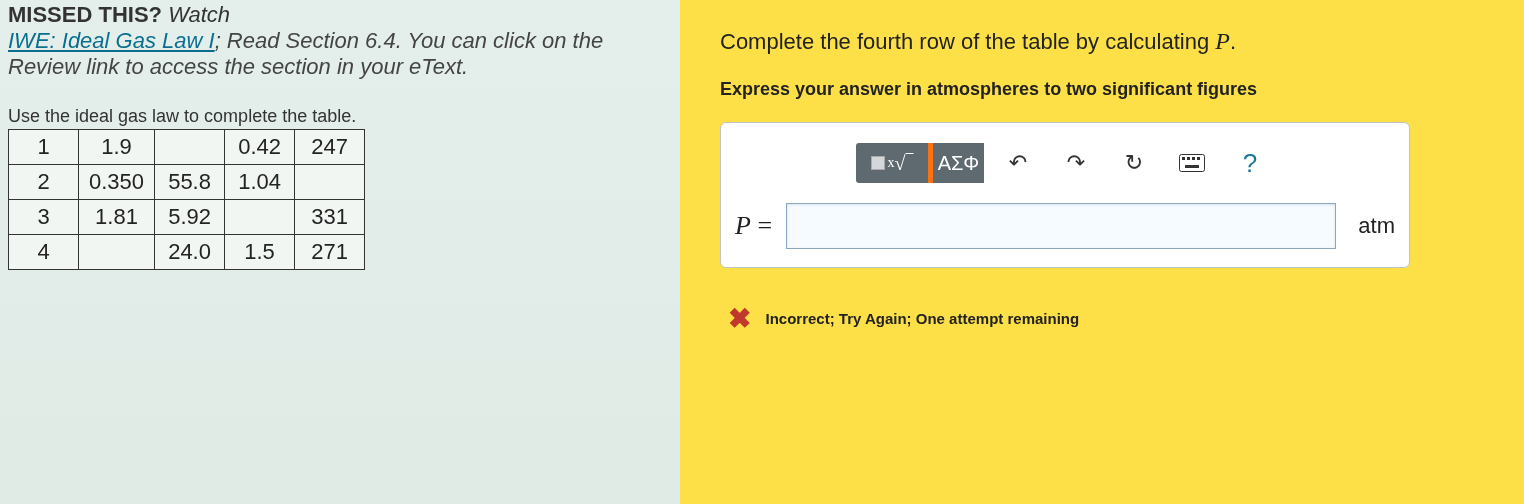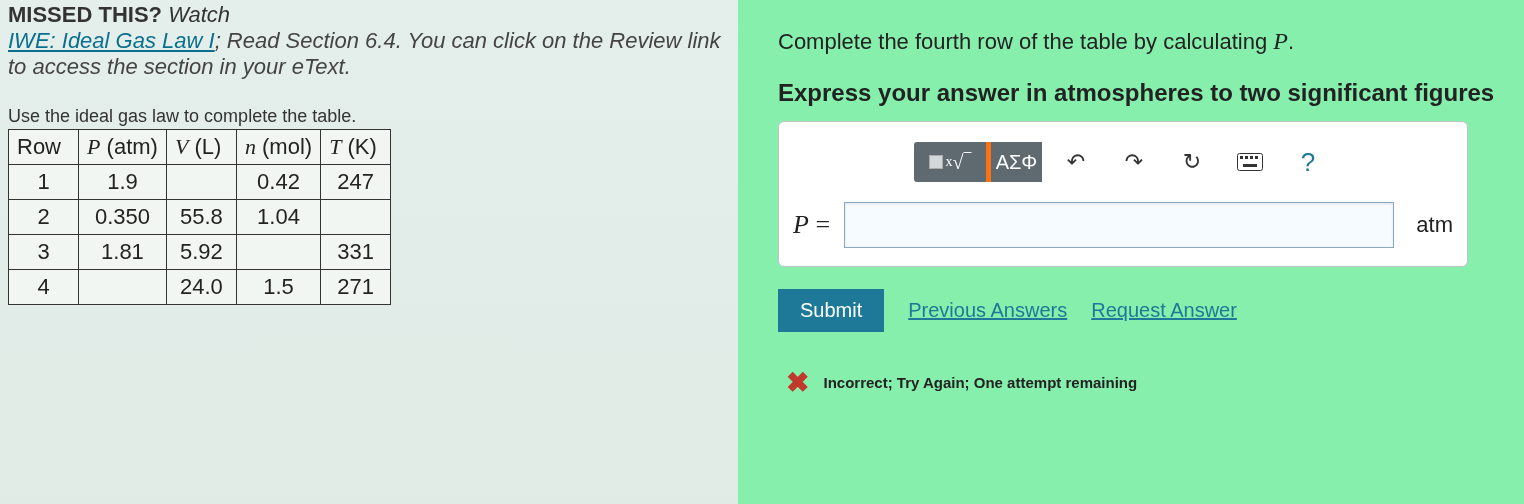--- a/index.html
+++ b/index.html
@@ -5,29 +5,29 @@
     * { box-sizing: border-box; margin: 0; padding: 0; }
     body {
       font-family: Arial, Helvetica, sans-serif;
       width: 1524px;
       height: 504px;
       display: flex;
       overflow: hidden;
       background: #fff;
     }
     .left-panel {
-      width: 738px;
+      width: 680px;
       padding: 2px 12px 12px 8px;
       background: linear-gradient(180deg, #e4efec 0%, #e0ebe6 100%);
       color: #232323;
     }
     .right-panel {
       flex: 1;
       padding: 28px 0 18px 40px;
-      background: #86efac;
+      background: #fde047;
       color: #222;
     }
     .missed-line { font-size: 22px; font-style: italic; color: #333; }
     .missed-line b { font-style: normal; font-weight: 800; }
     .link-line {
       font-size: 22px;
       font-style: italic;
       color: #0a6e8f;
       text-decoration: underline;
       line-height: 1.3;
@@ -54,21 +54,21 @@
     }
     table.data th {
       font-weight: normal;
       font-style: normal;
       text-align: left;
       padding: 4px 8px;
     }
     table.data th .mi { font-style: italic; font-family: 'Times New Roman', serif; }
     .q-line1 { font-size: 22px; color: #222; margin-bottom: 24px; }
     .q-line1 .mi { font-family: 'Times New Roman', serif; font-style: italic; font-size: 24px; }
-    .q-line2 { font-size: 24px; font-weight: bold; color: #222; margin-bottom: 14px;}
+    .q-line2 { font-size: 18px; font-weight: bold; color: #222; margin-bottom: 22px;}
     .answer-box {
       border: 1px solid #bfc4c8;
       border-radius: 6px;
       padding: 20px 14px 18px 14px;
       width: 690px;
       background: #fff;
     }
     .toolbar {
       display: flex;
       justify-content: center;
@@ -131,27 +131,20 @@
     <span>Watch</span>
   </p>
   <p class="plain-italic">
     <span class="link-part">IWE: Ideal Gas Law I</span><span>; Read Section 6.4. You can click on the Review link to access the section in your eText.</span>
   </p>
 
   <p class="instruction">Use the ideal gas law to complete the table.</p>
 
   <table class="data">
     <tbody>
-        <tr>
-      <th>Row</th>
-      <th><span class="mi">P</span><span> (atm)</span></th>
-      <th><span class="mi">V</span><span> (L)</span></th>
-      <th><span class="mi">n</span><span> (mol)</span></th>
-      <th><span class="mi">T</span><span> (K)</span></th>
-    </tr>
     <tr>
       <td>1</td>
       <td>1.9</td>
       <td></td>
       <td>0.42</td>
       <td>247</td>
     </tr>
     <tr>
       <td>2</td>
       <td>0.350</td>
@@ -218,23 +211,18 @@
 
     <div class="answer-row">
       <span class="lhs">
         <span>P</span><span class="eq"> = </span>
       </span>
       <input class="answer-input" type="text" value="" style="">
       <span class="unit-label">atm</span>
     </div>
   </div>
 
-  <div class="actions-row">
-    <button class="submit-btn">Submit</button>
-    <span class="act-link">Previous Answers</span>
-    <span class="act-link">Request Answer</span>
-  </div>
 
   <div class="feedback-row">
     <span class="x-icon">✖</span>
     <span class="feedback-text">Incorrect; Try Again; One attempt remaining</span>
   </div>
 </div>
 
 </body></html>

